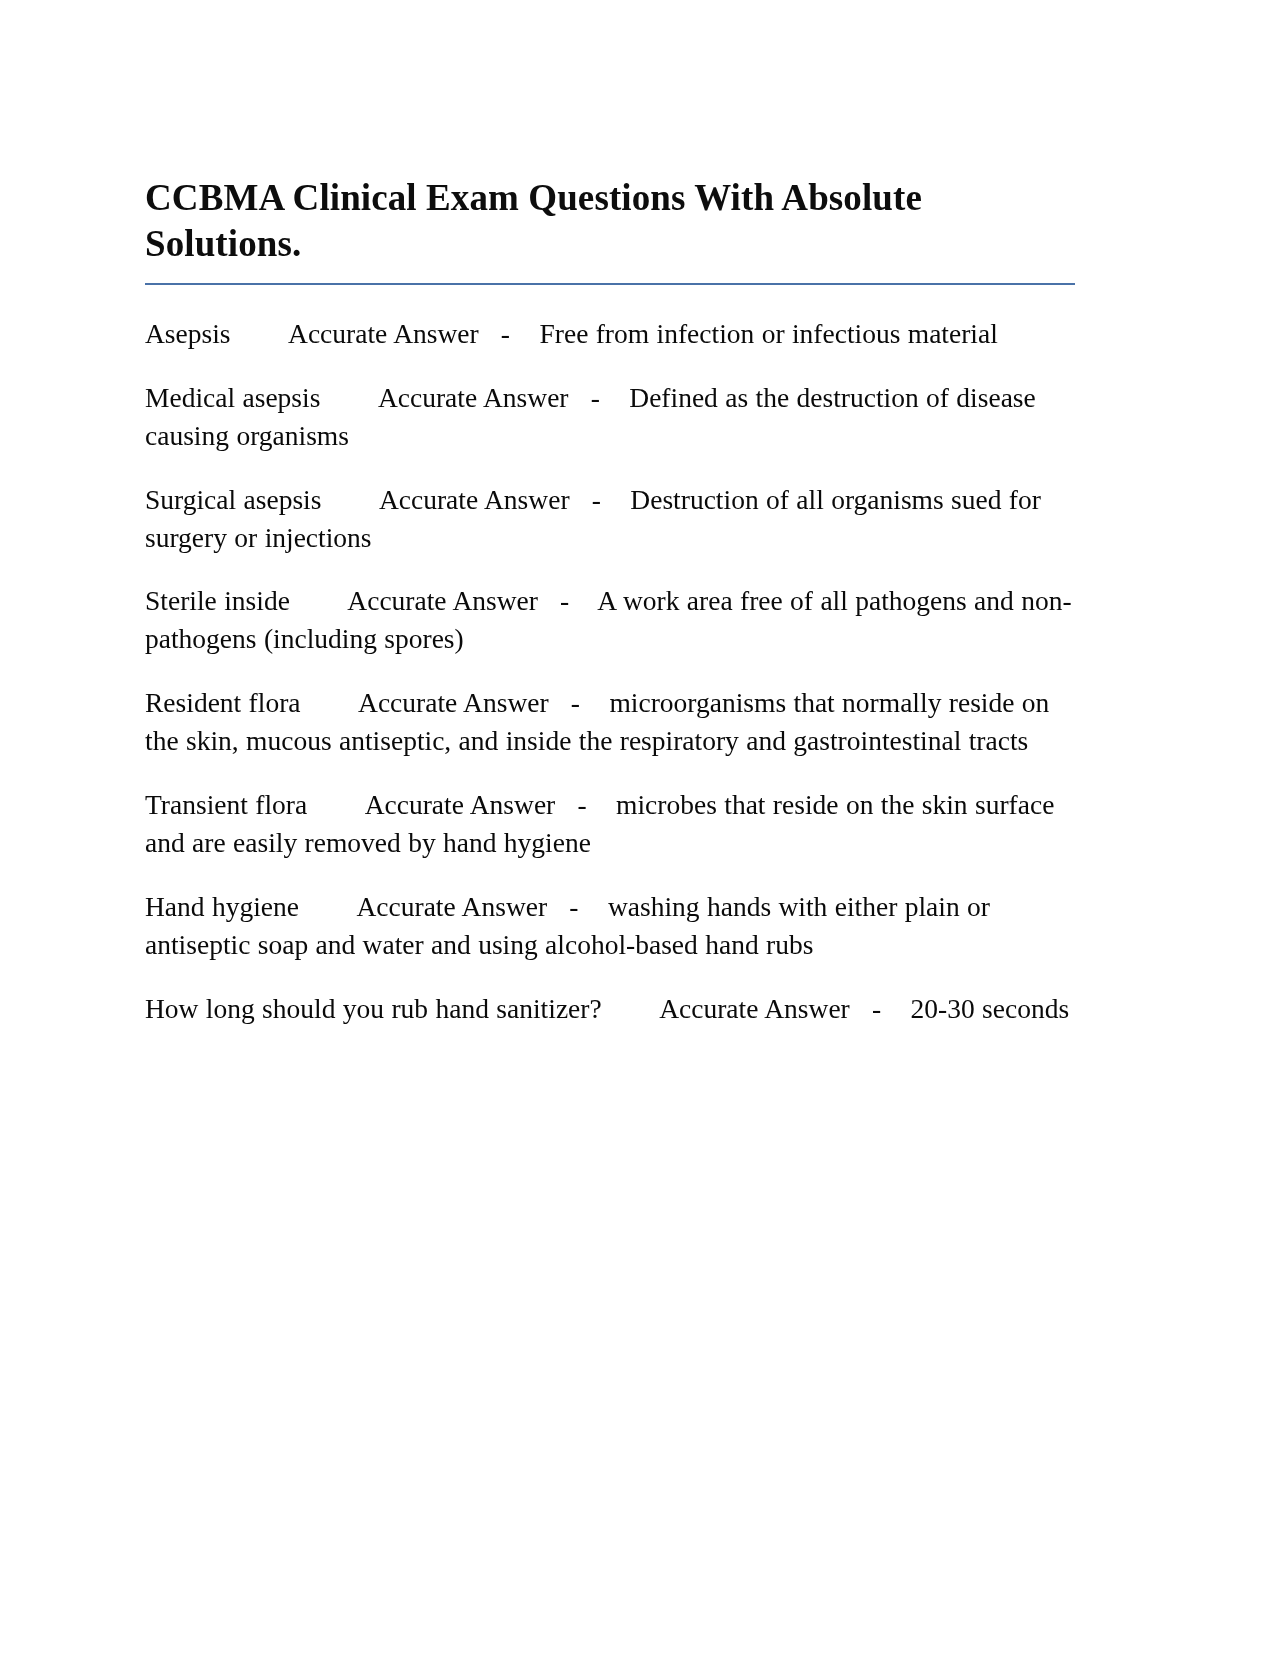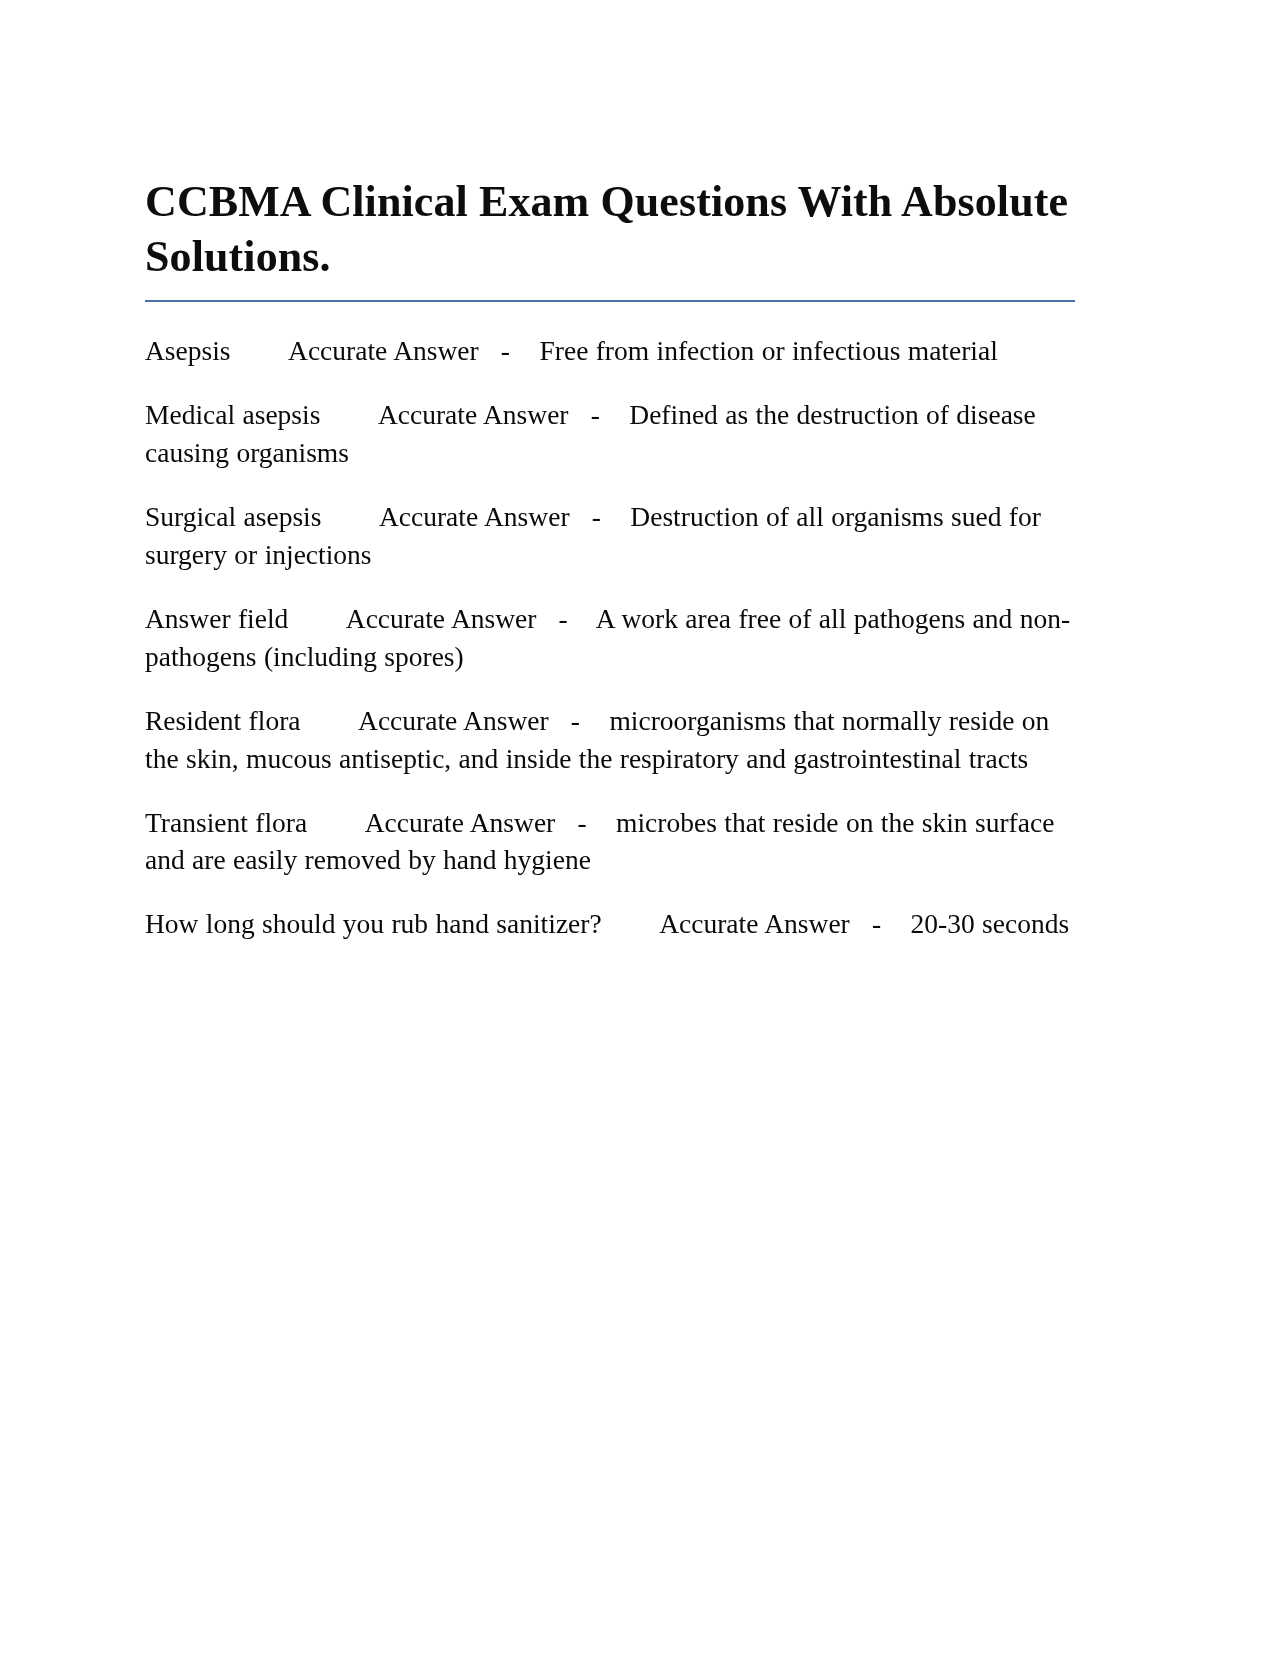--- a/index.html
+++ b/index.html
@@ -17,21 +17,21 @@
   .page {
     position: relative;
     width: 1280px;
     height: 1656px;
     box-sizing: border-box;
     padding: 175px 145px 0 145px;
   }
   .doc-title {
     font-family: "Liberation Serif", serif;
     font-weight: bold;
-    font-size: 44px;
+    font-size: 37px;
     line-height: 1.24;
     letter-spacing: 0.1px;
     margin: 0;
     padding: 0 0 16px 0;
     color: #0d0d0d;
     max-width: 930px;
   }
   .title-rule {
     width: 930px;
     height: 2px;
@@ -79,31 +79,34 @@
 
     <p class="entry">
       <span class="term">Medical asepsis</span><span class="gap">        </span><span class="marker">Accurate Answer</span><span class="gap">   -    </span><span class="answer">Defined as the destruction of disease causing organisms</span>
     </p>
 
     <p class="entry">
       <span class="term">Surgical asepsis</span><span class="gap">        </span><span class="marker">Accurate Answer</span><span class="gap">   -    </span><span class="answer">Destruction of all organisms sued for surgery or injections</span>
     </p>
 
     <p class="entry">
-      <span class="term">Answer field</span><span class="gap">        </span><span class="marker">Accurate Answer</span><span class="gap">   -    </span><span class="answer">A work area free of all pathogens and non-pathogens (including spores)</span>
+      <span class="term">Sterile inside</span><span class="gap">        </span><span class="marker">Accurate Answer</span><span class="gap">   -    </span><span class="answer">A work area free of all pathogens and non-pathogens (including spores)</span>
     </p>
 
     <p class="entry">
       <span class="term">Resident flora</span><span class="gap">        </span><span class="marker">Accurate Answer</span><span class="gap">   -    </span><span class="answer">microorganisms that normally reside on the skin, mucous antiseptic, and inside the respiratory and gastrointestinal tracts</span>
     </p>
 
     <p class="entry">
       <span class="term">Transient flora</span><span class="gap">        </span><span class="marker">Accurate Answer</span><span class="gap">   -    </span><span class="answer">microbes that reside on the skin surface and are easily removed by hand hygiene</span>
     </p>
 
+    <p class="entry">
+      <span class="term">Hand hygiene</span><span class="gap">        </span><span class="marker">Accurate Answer</span><span class="gap">   -    </span><span class="answer">washing hands with either plain or antiseptic soap and water and using alcohol-based hand rubs</span>
+    </p>
 
 
     <p class="entry">
       <span class="term">How long should you rub hand sanitizer?</span><span class="gap">        </span><span class="marker">Accurate Answer</span><span class="gap">   -    </span><span class="answer">20-30 seconds</span>
     </p>
 
   </div>
 </div>
 
 </body></html>

